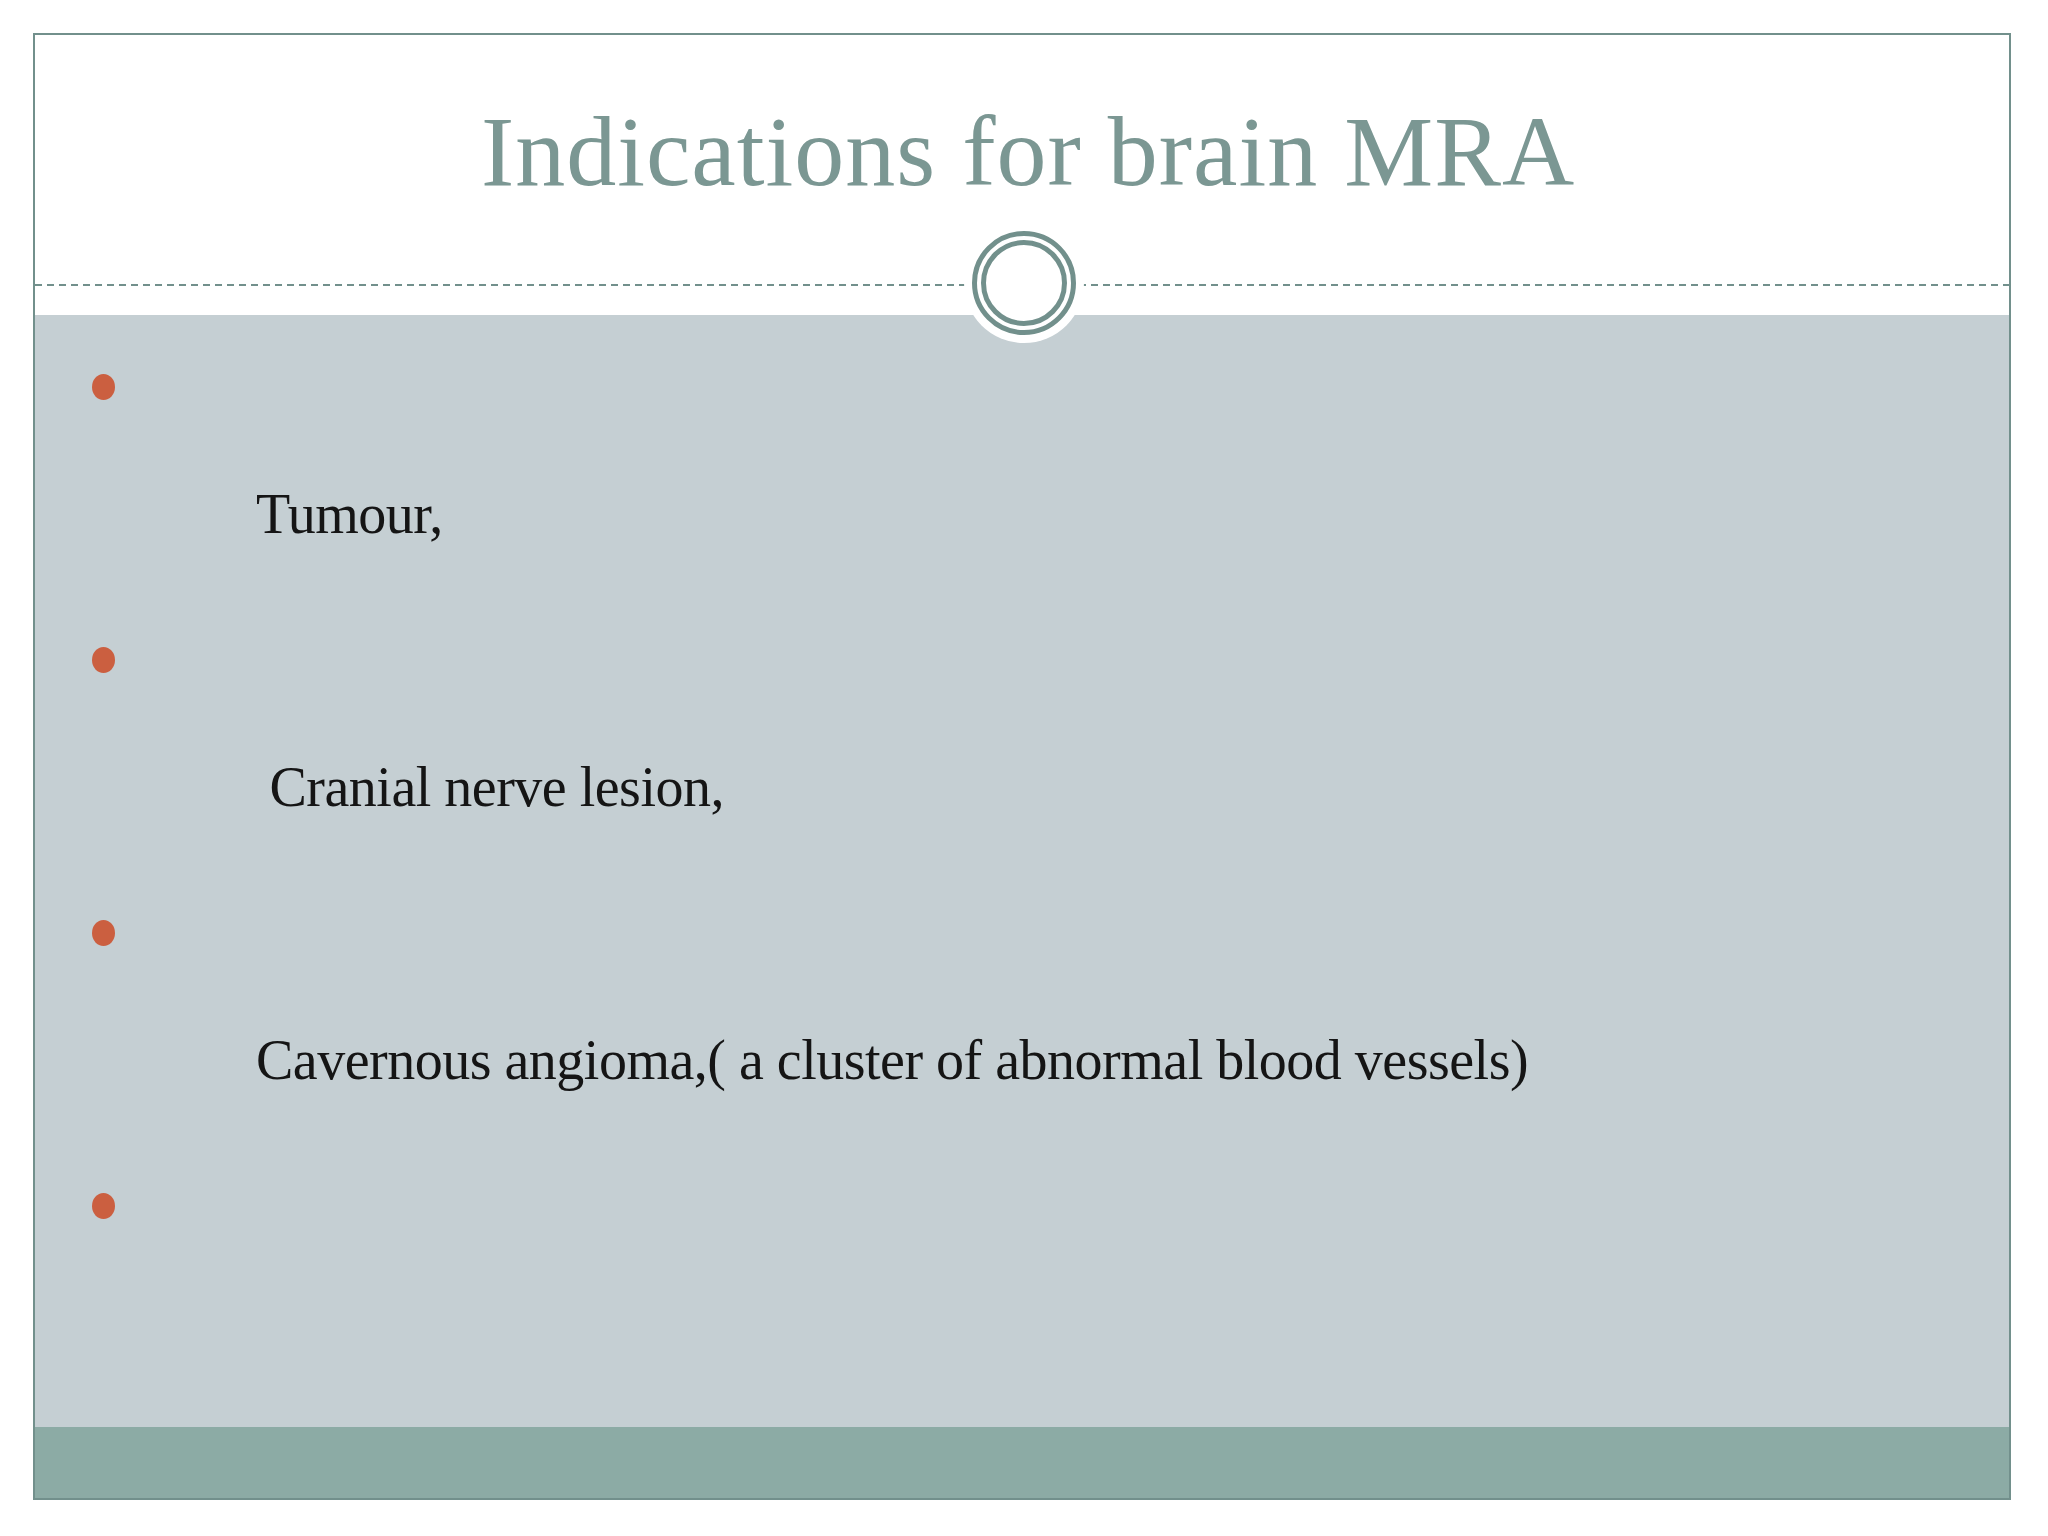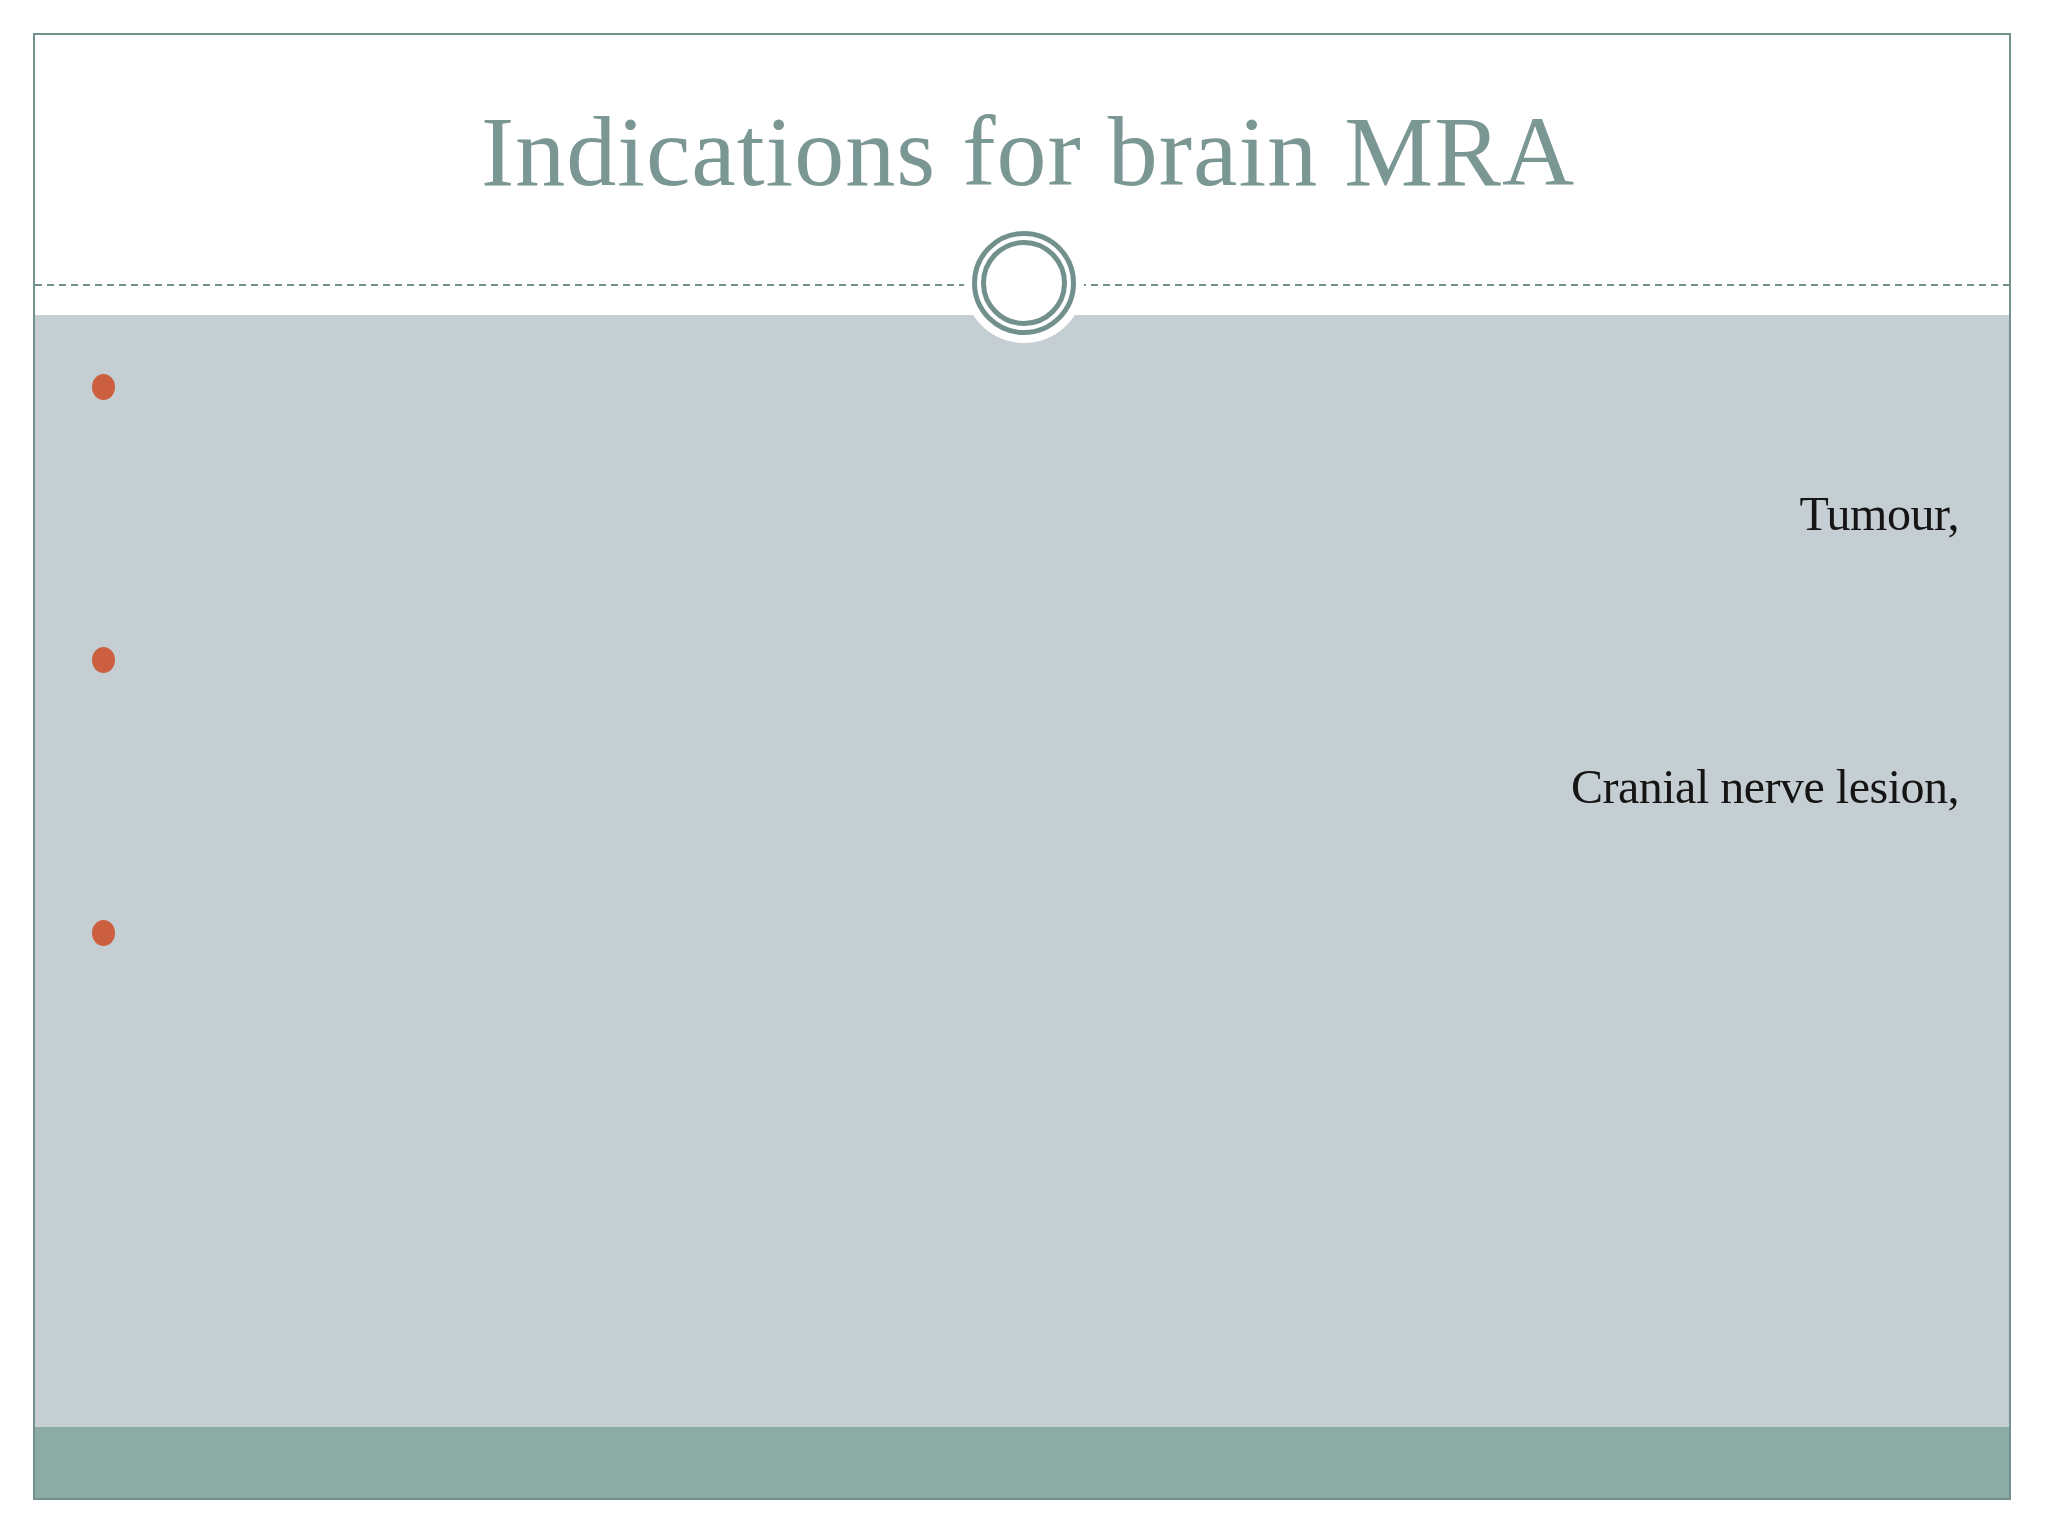--- a/index.html
+++ b/index.html
@@ -56,25 +56,24 @@
     background: var(--body-bg, #c5cfd3);
   }
   .bullet-list {
     margin: 0; padding: 44px 50px 0 57px;
     list-style: none;
   }
   .bullet-item {
     position: relative;
     padding-left: 56px;
     margin: 0 0 25px 0;
-    font-size: 48px; line-height: 62px;
+    font-size: 56px; line-height: 62px;
     letter-spacing: -0.5px;
     color: var(--body-text, #151515);
     white-space: pre-wrap;
-    text-align: right;
   }
   .bullet-dot {
     position: absolute; left: 0; top: 15px;
     width: 23px; height: 26px; border-radius: 50%;
     background: var(--bullet, #cb5f40);
   }
   .footer {
     position: absolute; left: 0; right: 0; bottom: 0; height: 71px;
     background: var(--footer-bg, #8caba5);
   }
@@ -100,19 +99,23 @@
         <li class="bullet-item">
         <span class="bullet-dot"></span>
         <span>Tumour,</span>
       </li>
         <li class="bullet-item">
         <span class="bullet-dot"></span>
         <span> Cranial nerve lesion,</span>
       </li>
         <li class="bullet-item">
         <span class="bullet-dot"></span>
+        <span>Cavernous angioma,( a cluster of abnormal blood vessels)</span>
+      </li>
+        <li class="bullet-item">
+        <span class="bullet-dot"></span>
         
       </li>
       </ul>
   </div>
 
   <div class="footer"></div>
 </div>
 
 </body></html>

